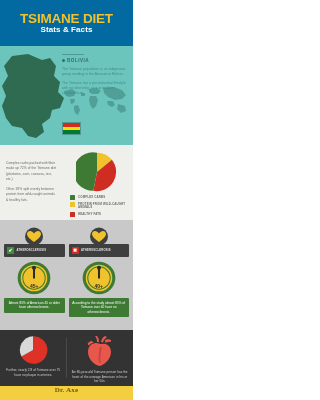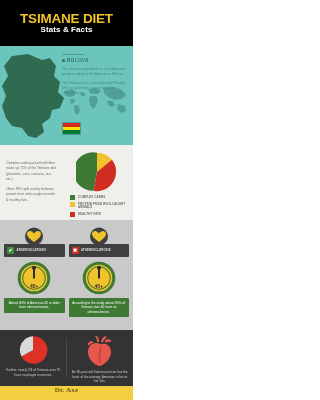--- a/index.html
+++ b/index.html
@@ -5,21 +5,21 @@
   html,body{margin:0;padding:0;background:#fff;}
   body{
     width:133px;height:400px;overflow:hidden;
     font-family:"Liberation Sans", sans-serif;
     -webkit-font-smoothing:antialiased;
   }
   .page{position:relative;width:133px;height:400px;overflow:hidden;}
 
   
   .header{
-    background:#000000;height:46px;
+    background:#0369a1;height:46px;
     display:flex;flex-direction:column;align-items:center;justify-content:center;
   }
   .title{
     color:#f0c32c;font-size:13.5px;font-weight:bold;letter-spacing:-0.2px;
     line-height:1;margin:0;white-space:nowrap;
   }
   .subtitle{
     color:#ffffff;font-size:8px;font-weight:bold;letter-spacing:0.1px;
     line-height:1;
   }

